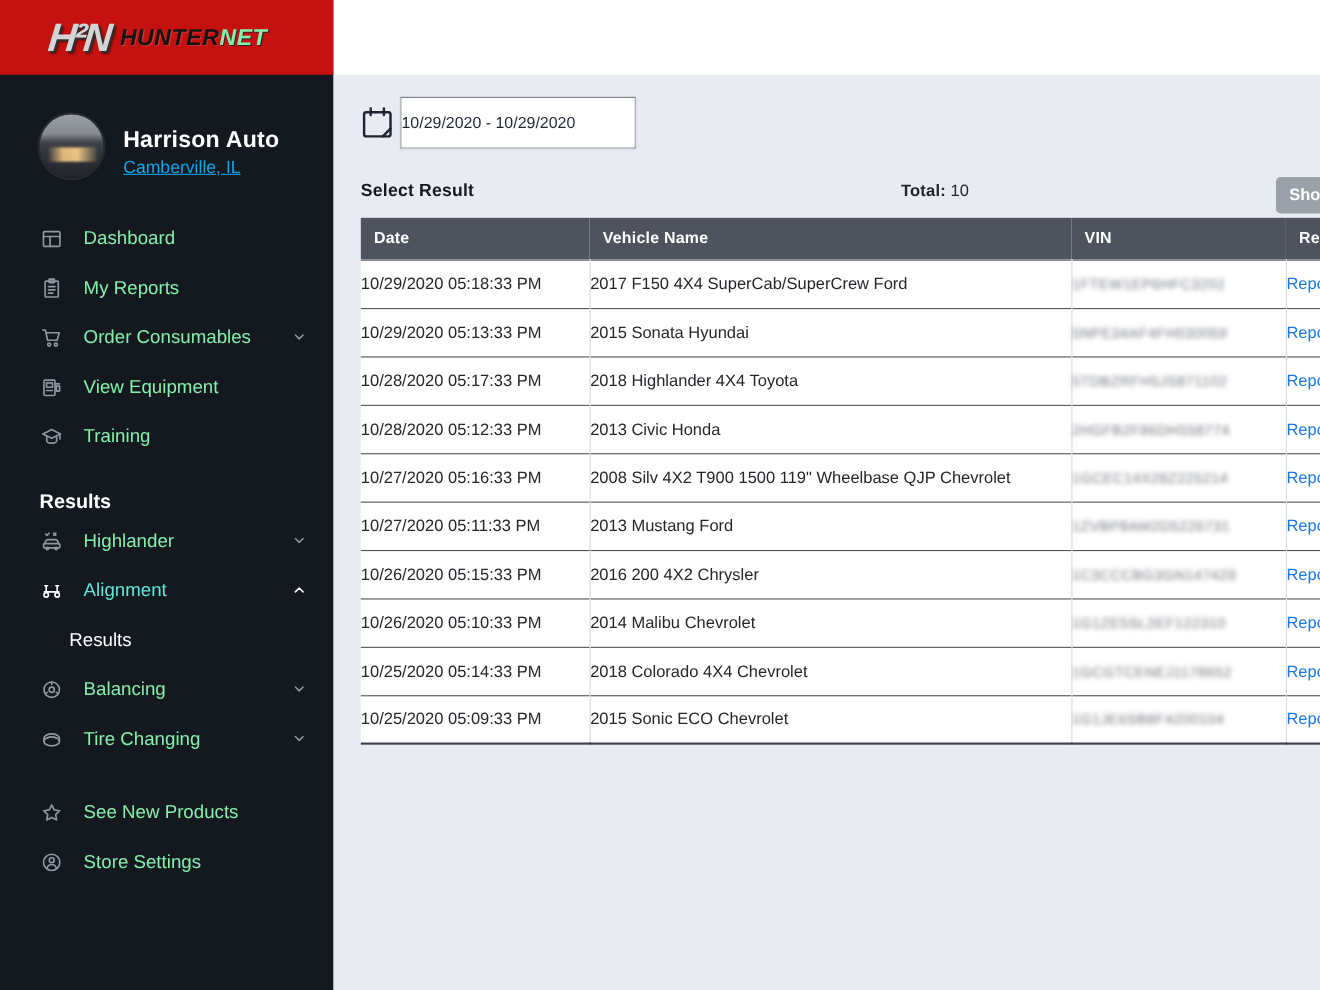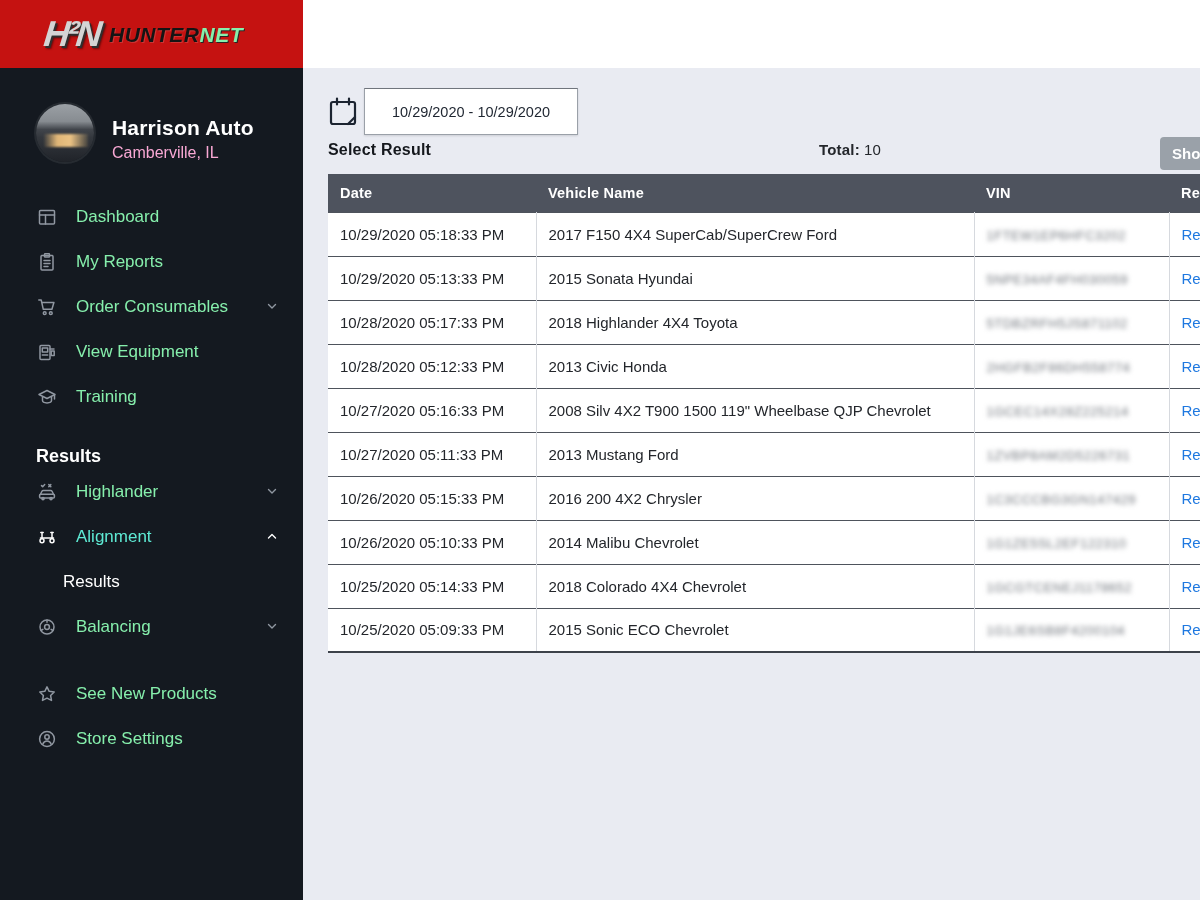--- a/index.html
+++ b/index.html
@@ -19,21 +19,21 @@
 
   .profile { display:flex; align-items:flex-end; padding:36px 0 0 36px; }
   .avatar { width:58px; height:58px; border-radius:50%; flex:0 0 58px; position:relative; overflow:hidden;
             background:linear-gradient(180deg,#9ba0a5 0%,#878c91 30%,#41454b 44%,#33373d 58%,#202329 100%);
             box-shadow:0 0 0 2px rgba(255,255,255,.08); }
   .avatar::after { content:""; position:absolute; left:14%; right:10%; top:52%; height:22%;
             background:linear-gradient(90deg, rgba(255,205,120,.05), rgba(255,205,130,.85) 30%, rgba(255,210,140,.9) 60%, rgba(255,205,120,.1));
             filter:blur(1px); }
   .profile-text { margin-left:18px; }
   .profile-name { color:#ffffff; font-weight:bold; font-size:21px; letter-spacing:.2px; }
-  .profile-loc { color:#f9a8d4; font-size:16px; margin-top:4px; }
+  .profile-loc { color:#0ea5e9; font-size:16px; margin-top:4px;text-decoration:underline; }
 
   .nav { margin-top:32px; }
   .nav-item { display:flex; align-items:center; height:45px; padding:0 22px 0 36px; cursor:pointer; }
   .nav-icon { width:22px; height:22px; display:flex; align-items:center; justify-content:center; flex:0 0 22px; }
   .nav-icon svg { stroke:#9097a1; fill:none; stroke-width:1.5; stroke-linecap:round; stroke-linejoin:round; }
   .nav-label { color:#86efac; font-size:17px; margin-left:18px; flex:1; }
   .nav-chevron { width:16px; height:16px; }
   .nav-chevron svg { stroke:#9097a1; fill:none; stroke-width:2; stroke-linecap:round; stroke-linejoin:round; }
   .nav-item.active .nav-label { color:#5eead4; }
   .nav-item.active .nav-icon svg, .nav-item.active .nav-chevron svg { stroke:#ffffff; }
@@ -43,37 +43,37 @@
   .nav-gap { height:22px; }
 
   
   .main { position:absolute; left:303px; top:0; right:0; bottom:0; }
   .top-band { height:68px; background:#ffffff; }
   .content { padding:20px 0 0 25px; }
 
   .toolbar { display:flex; align-items:center; }
   .cal-btn { width:34px; height:40px; display:flex; align-items:center; cursor:pointer; }
   .date-input { width:214px; height:47px; margin-left:2px; background:#fff; border:1px solid #9aa0a8; border-top-color:#70757d;
-                text-align:center; font-size:14.5px; color:#1e2530; font-family:"Liberation Sans", sans-serif;
+                font-size:14.5px; color:#1e2530; font-family:"Liberation Sans", sans-serif;
                 box-shadow:0 1px 2px rgba(0,0,0,.12); }
 
-  .results-header-row { position:relative; margin-top:4px; height:35px; }
+  .results-header-row { position:relative; margin-top:28px; height:35px; }
   .results-title { font-weight:bold; font-size:16px; color:#15181d; letter-spacing:.2px; line-height:22px; }
   .total-wrap { position:absolute; left:491px; top:0; font-size:15px; color:#23262b; line-height:22px; }
   .total-label { font-weight:bold; letter-spacing:.2px; }
   .show-btn { position:absolute; left:832px; top:-2px; width:130px; height:33px; background:#9aa1a9; border:none;
               border-radius:4px; color:#ffffff; font-weight:bold; font-size:15px; text-align:left; padding-left:12px;
               font-family:"Liberation Sans", sans-serif; cursor:pointer; }
 
   table.results { border-collapse:collapse; table-layout:fixed; width:971px; margin-top:0; background:#ffffff; }
   table.results thead tr { background:#4e535e; height:38px; }
   table.results th { color:#ffffff; font-size:14.5px; font-weight:bold; text-align:left; padding-left:12px; letter-spacing:.2px; }
   table.results tbody tr { height:44px; border-top:1px solid #4e535c; background:#ffffff; }
   table.results tbody { border-bottom:2px solid #3d424b; }
-  table.results td { font-size:15px; color:#23262b; padding-left:12px; border-right:1px solid #d6d9de; }
+  table.results td { font-size:15px; color:#23262b; border-right:1px solid #d6d9de; }
   table.results td:last-child { border-right:none; }
   .vin-blur { filter:blur(2.6px); color:#70757c; font-size:13px; letter-spacing:.5px; }
   .report-link { color:#1e78e0; text-decoration:none; font-size:15px; cursor:pointer; }
 </style>
 </head>
 <body>
 
 <div class="app">
 
   <div class="sidebar">
@@ -210,20 +210,35 @@
             </svg>
         </span>
         <span class="nav-label">Balancing</span>
         <span class="nav-chevron">
           <svg width="14" height="14" viewBox="0 0 20 20">
               <path d="M5 8l5 5 5-5"></path>
             </svg>
         </span>
       </div>
 
+      <div class="nav-item">
+        <span class="nav-icon">
+          <svg width="20" height="20" viewBox="0 0 20 20">
+              <ellipse cx="10" cy="12" rx="7" ry="4"></ellipse>
+              <path d="M3 12V9.2C3 7 6.1 5.2 10 5.2s7 1.8 7 4V12"></path>
+              <path d="M6 9c1-.6 2.4-1 4-1s3 .4 4 1"></path>
+            </svg>
+        </span>
+        <span class="nav-label">Tire Changing</span>
+        <span class="nav-chevron">
+          <svg width="14" height="14" viewBox="0 0 20 20">
+              <path d="M5 8l5 5 5-5"></path>
+            </svg>
+        </span>
+      </div>
 
       <div class="nav-gap"></div>
 
       <div class="nav-item">
         <span class="nav-icon">
           <svg width="20" height="20" viewBox="0 0 20 20">
               <path d="M10 2.8l2.2 4.5 5 .7-3.6 3.5.9 4.9L10 14.1l-4.5 2.3.9-4.9L2.8 8l5-.7L10 2.8z"></path>
             </svg>
         </span>
         <span class="nav-label">See New Products</span>

